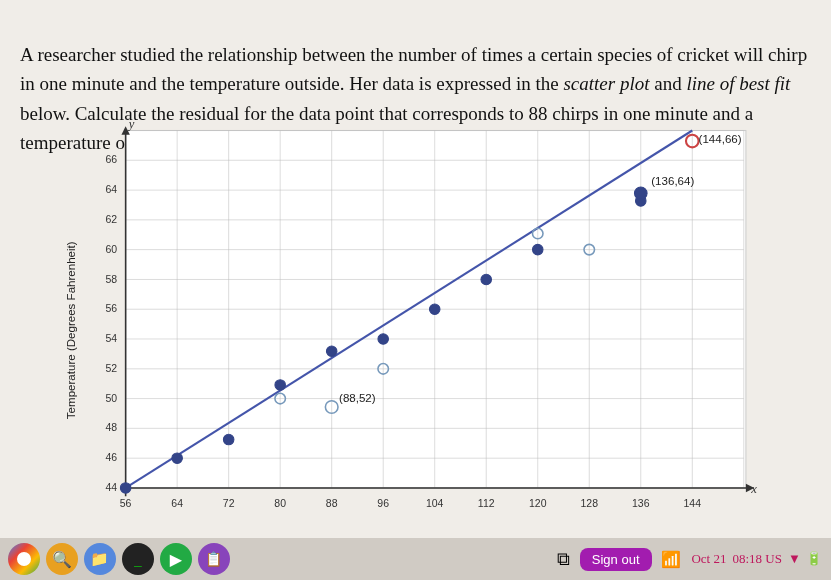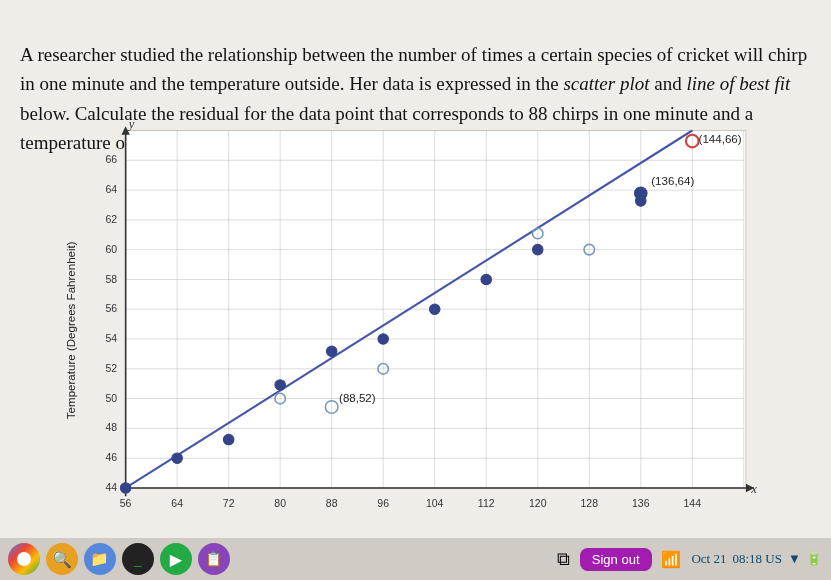--- a/index.html
+++ b/index.html
@@ -77,21 +77,21 @@
       color: #fff;
       border: none;
       padding: 4px 12px;
       border-radius: 8px;
       font-size: 13px;
       cursor: pointer;
     }
 
     .taskbar-time {
       font-size: 13px;
-      color: #0c4a6e;
+      color: #be185d;
       display: flex;
       align-items: center;
       gap: 6px;
     }
 
     svg.chart-svg {
       width: 100%;
       height: 100%;
     }
   </style>

